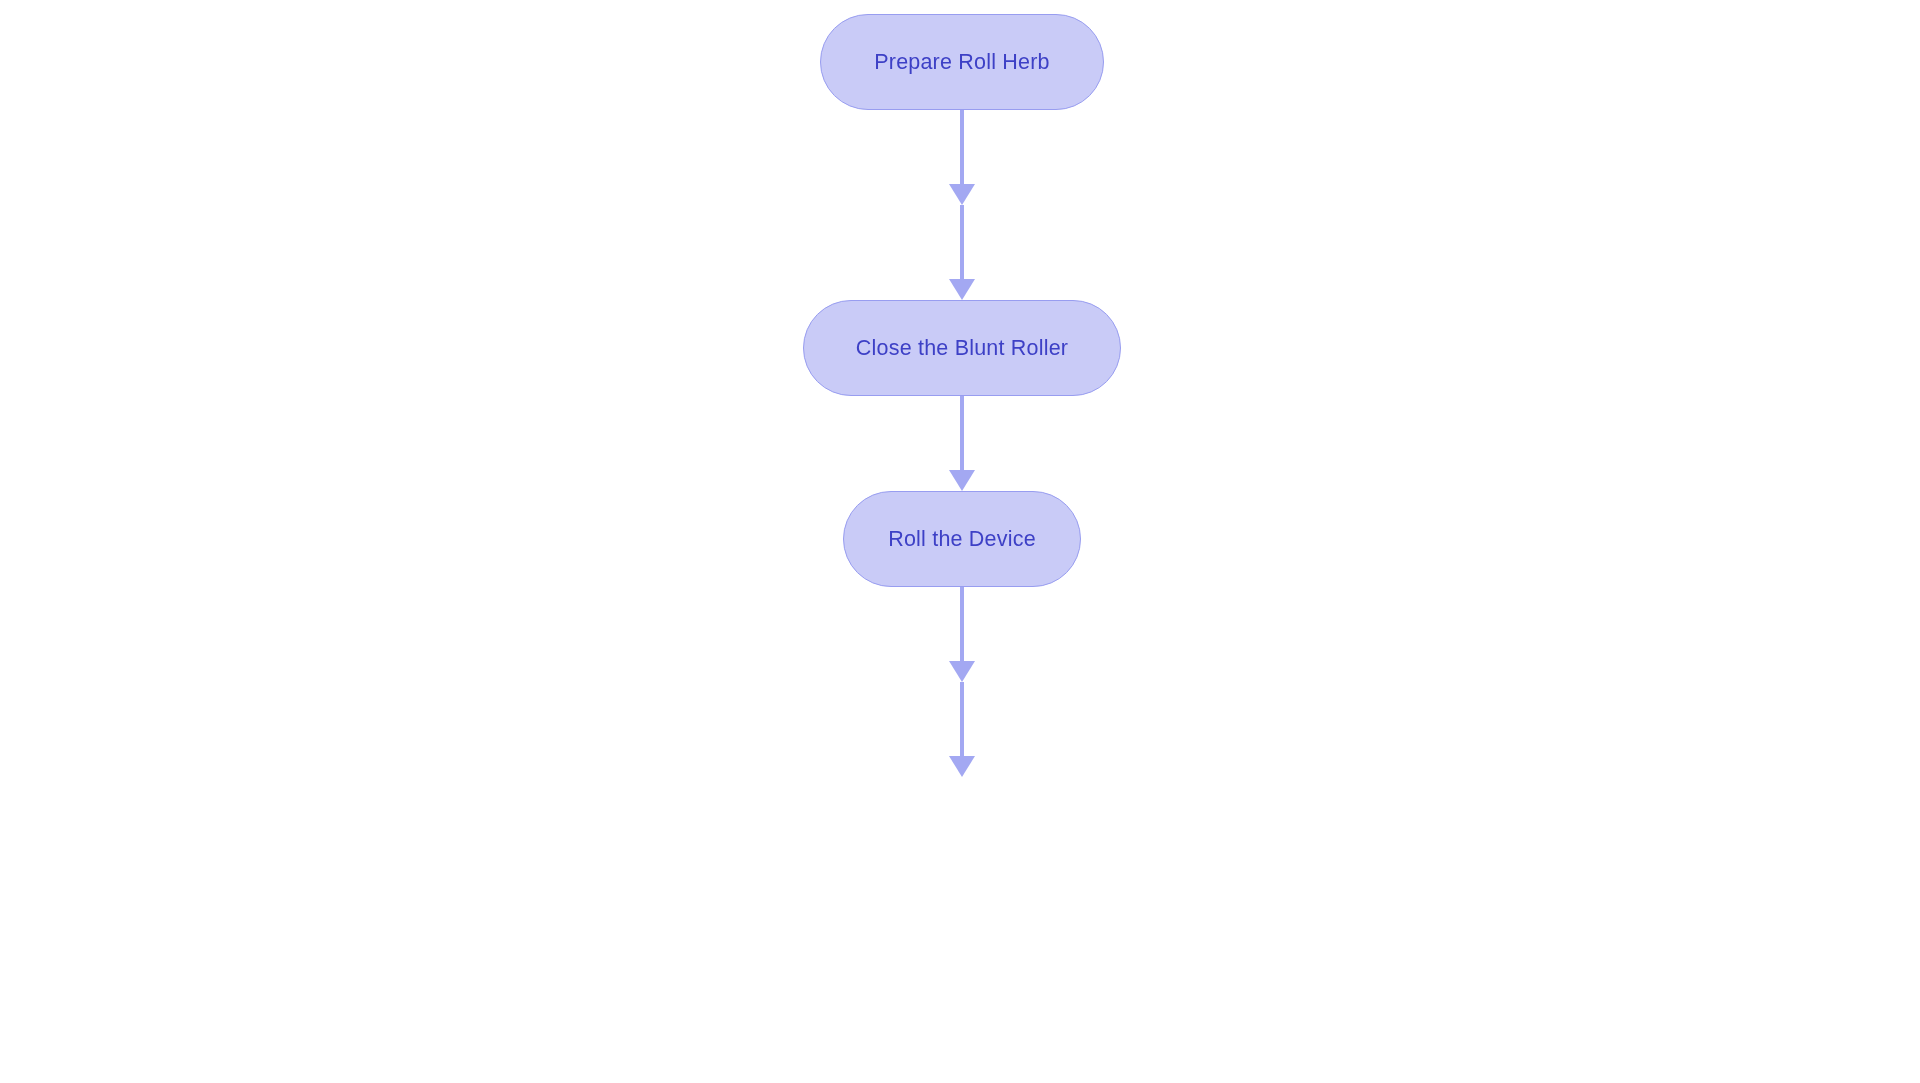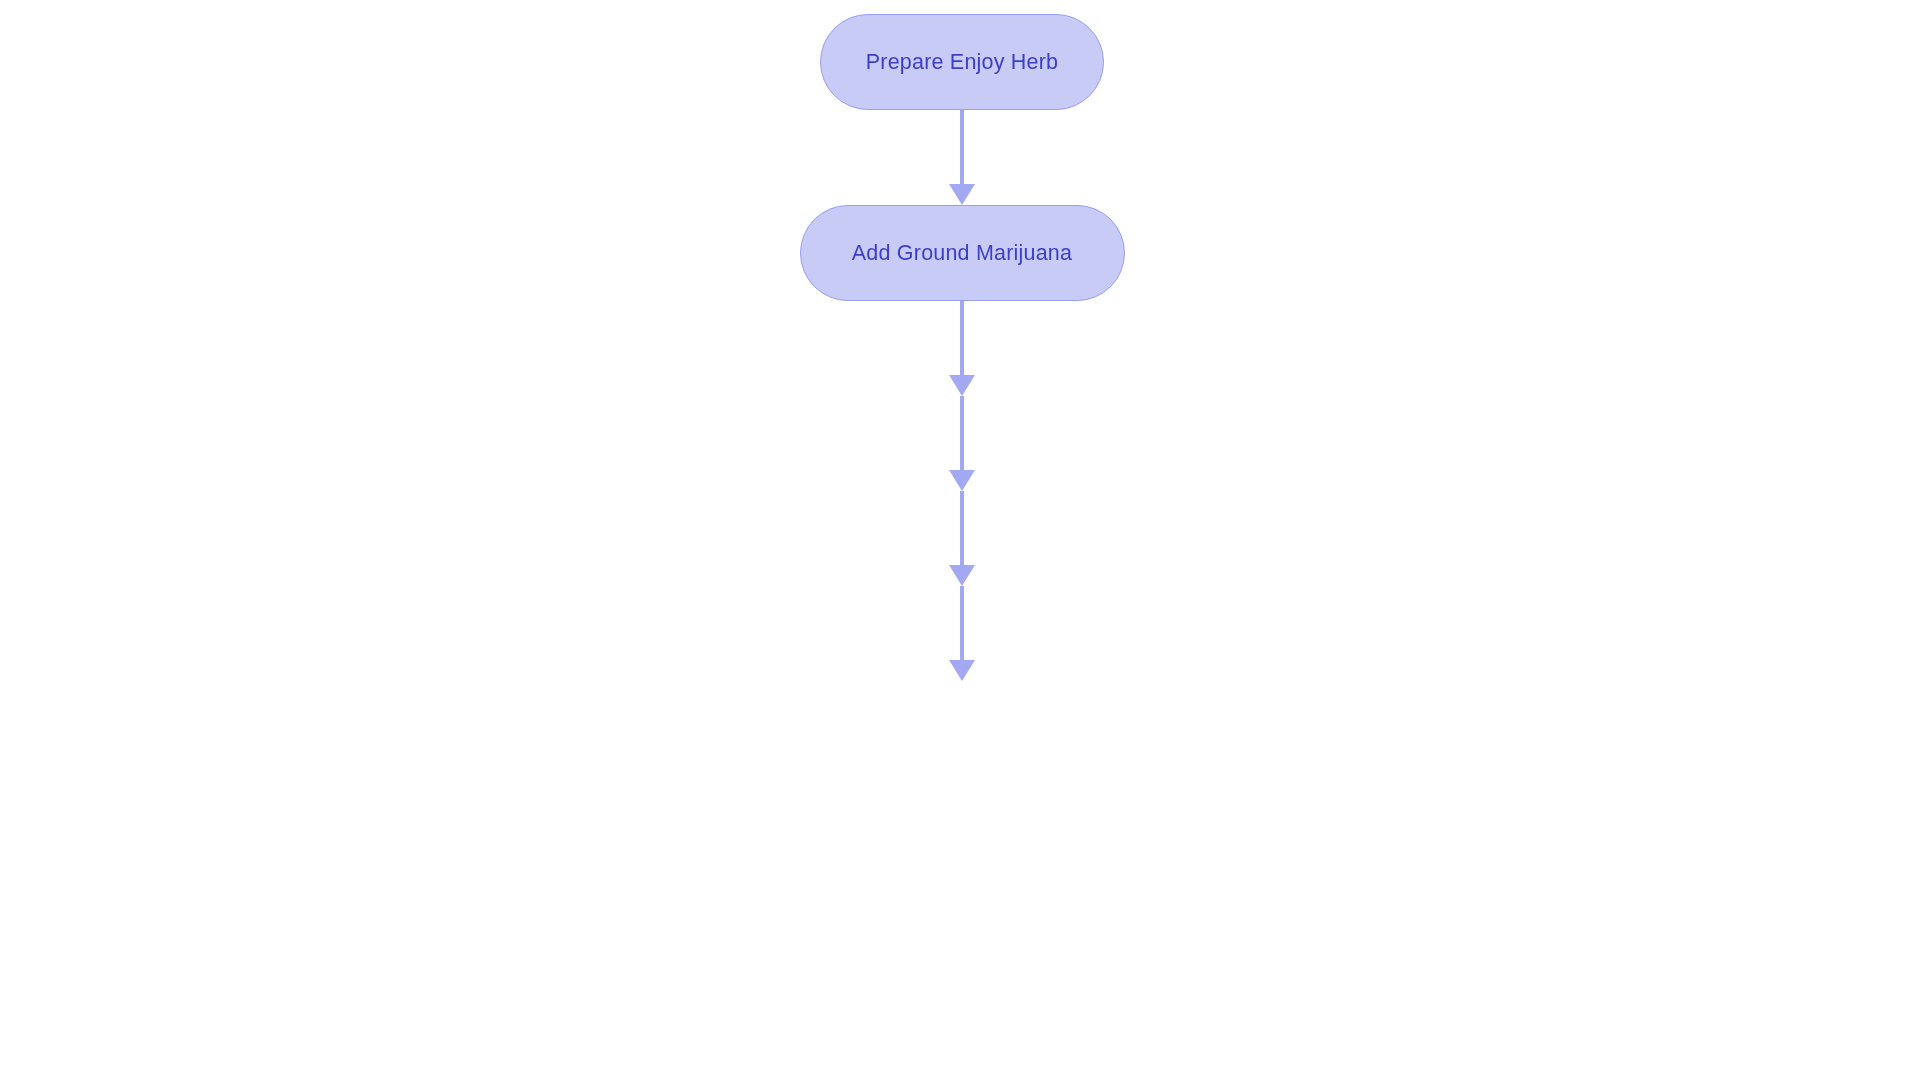--- a/index.html
+++ b/index.html
@@ -66,43 +66,46 @@
     margin-top: -1px;
   }
 </style>
 </head>
 <body>
 
 <div class="canvas">
   <div class="flowchart">
 
     <div class="node n1">
-      <span>Prepare Enjoy Herb</span>
-    </div>
-
-    <div class="arrow">
-      <div class="stem"></div>
-      <div class="head"></div>
-    </div>
-
-    <div class="node n2">
-      <span>Add Ground Marijuana</span>
+      <span>Prepare Roll Herb</span>
     </div>
 
     <div class="arrow">
       <div class="stem"></div>
       <div class="head"></div>
     </div>
 
 
     <div class="arrow">
       <div class="stem"></div>
       <div class="head"></div>
     </div>
 
+    <div class="node n3">
+      <span>Close the Blunt Roller</span>
+    </div>
+
+    <div class="arrow">
+      <div class="stem"></div>
+      <div class="head"></div>
+    </div>
+
+    <div class="node n4">
+      <span>Roll the Device</span>
+    </div>
 
     <div class="arrow">
       <div class="stem"></div>
       <div class="head"></div>
     </div>
 
 
     <div class="arrow">
       <div class="stem"></div>
       <div class="head"></div>

